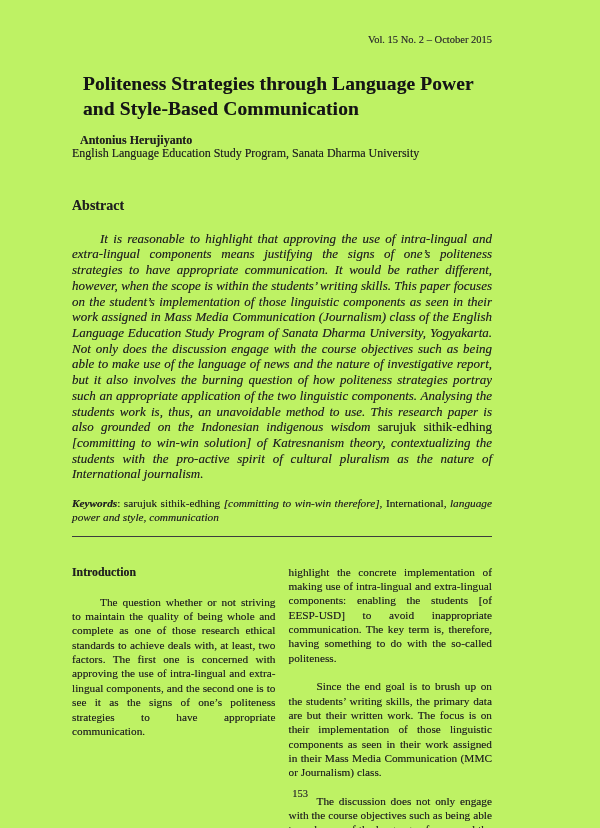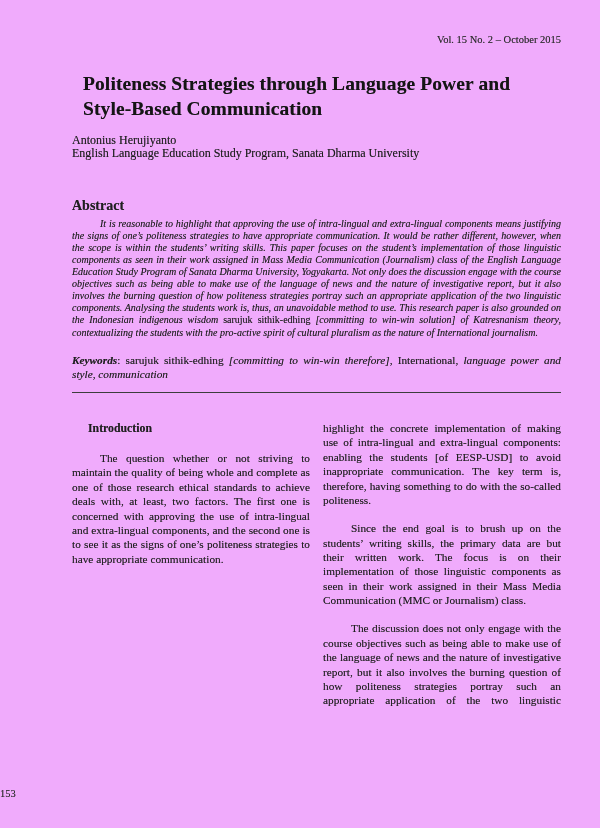--- a/index.html
+++ b/index.html
@@ -4,23 +4,23 @@
 <style>
   html, body {
     margin: 0;
     padding: 0;
     background: #ffffff;
   }
   .page {
     position: relative;
     width: 600px;
     height: 828px;
-    background: #f0abfc;
+    background: #bef264;
     box-sizing: border-box;
-    padding: 34px 39px 0 72px;
+    padding: 34px 108px 0 72px;
     font-family: "Liberation Serif", "DejaVu Serif", serif;
     color: #1f1f1f;
     overflow: hidden;
     text-shadow: 0 0 0.4px rgba(40,40,40,0.55);
   }
   .issue-line {
     text-align: right;
     font-size: 10.5px;
     color: #2e2e2e;
   }
@@ -30,31 +30,31 @@
     line-height: 1.29;
     font-weight: bold;
     color: #151515;
     letter-spacing: 0.1px;
   }
   .author-block {
     margin-top: 13px;
     font-size: 12px;
     line-height: 1.1;
   }
-  .author-name { font-weight: normal; }
+  .author-name { font-weight: bold; margin-left: 8px; }
   .author-email { font-style: italic; }
   .author-affiliation { }
   .abstract-heading {
     margin-top: 37px;
     font-size: 14px;
     font-weight: bold;
   }
   .abstract-paragraph {
-    margin-top: 4px;
-    font-size: 10px;
+    margin-top: 17px;
+    font-size: 13px;
     line-height: 1.21;
     font-style: italic;
     text-align: justify;
     text-indent: 28px;
   }
   .roman { font-style: normal; }
   .keywords-line {
     margin-top: 14px;
     font-size: 11.3px;
     line-height: 1.25;
@@ -74,35 +74,35 @@
   }
   .col {
     flex: 1 1 0;
     font-size: 11.3px;
     line-height: 1.272;
     text-align: justify;
   }
   .intro-heading {
     font-weight: bold;
     font-size: 11.8px;
-    margin: 0 0 15px 16px;
+    margin: 0 0 15px 0;
     text-align: left;
   }
   .col p {
     margin: 0 0 14px 0;
     text-indent: 28px;
   }
   .col p.no-indent { text-indent: 0; }
   .col p.continued { text-align-last: justify; }
   .page-number {
     position: absolute;
     left: 0;
     bottom: 29px;
     width: 100%;
-    text-align: left;
+    text-align: center;
     font-size: 10.5px;
     color: #2e2e2e;
   }
 </style>
 </head>
 <body>
 
 <div class="page">
 
   <div class="issue-line">Vol. 15 No. 2 – October 2015</div>

